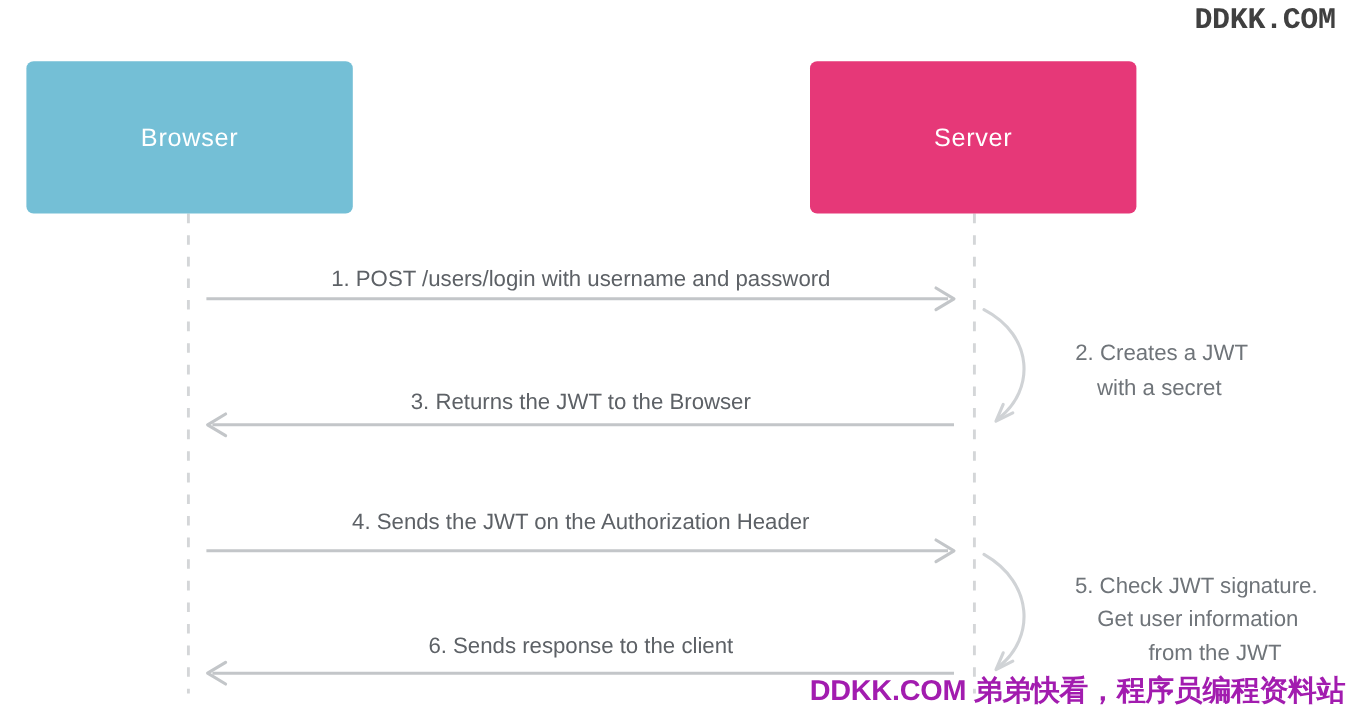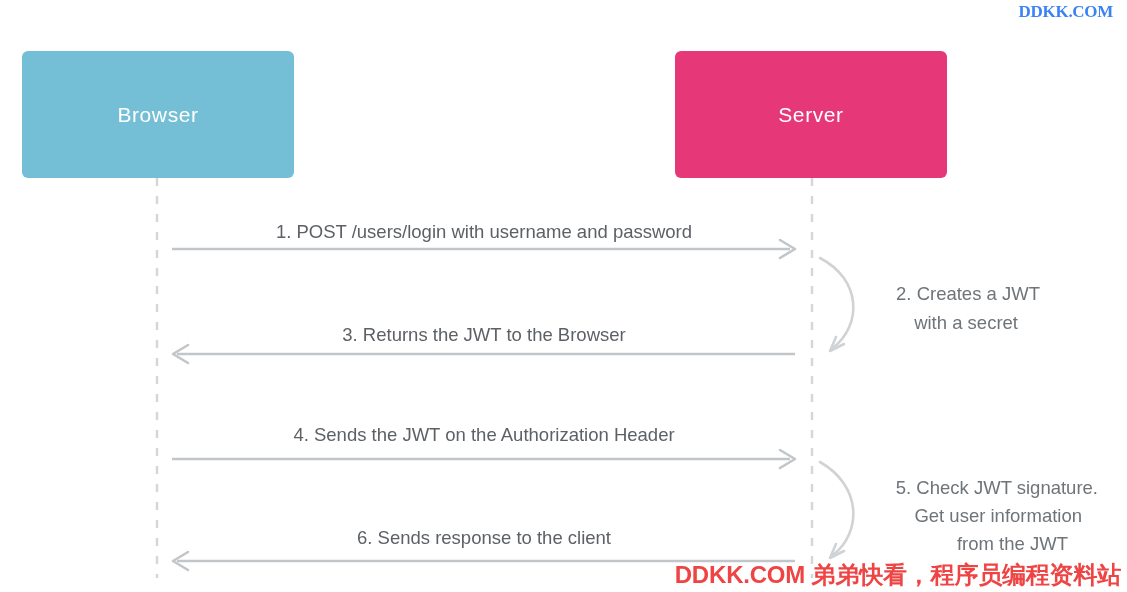--- a/index.html
+++ b/index.html
@@ -36,32 +36,32 @@
   }
   .note-label {
     font-family: "Liberation Sans", sans-serif;
     font-size: 18.5px;
     fill: #6f7479;
   }
   .wm-top {
     position: absolute;
     right: 14px;
     top: 2px;
-    color: #3b82f6;
-    font-family: Liberation Serif, serif;
-    font-size: 17px;
+    color: #404040;
+    font-family: Liberation Mono, monospace;
+    font-size: 25px;
     font-weight: bold;
     letter-spacing: -0.3px;
     white-space: nowrap;
   }
   .wm-bottom {
     position: absolute;
     right: 6px;
     bottom: 1px;
-    color: #ef4444;
+    color: #a21caf;
     font-family: "Liberation Sans", sans-serif;
     font-size: 24px;
     font-weight: bold;
     letter-spacing: -0.2px;
     white-space: nowrap;
   }
 </style>
 </head>
 <body>
 

